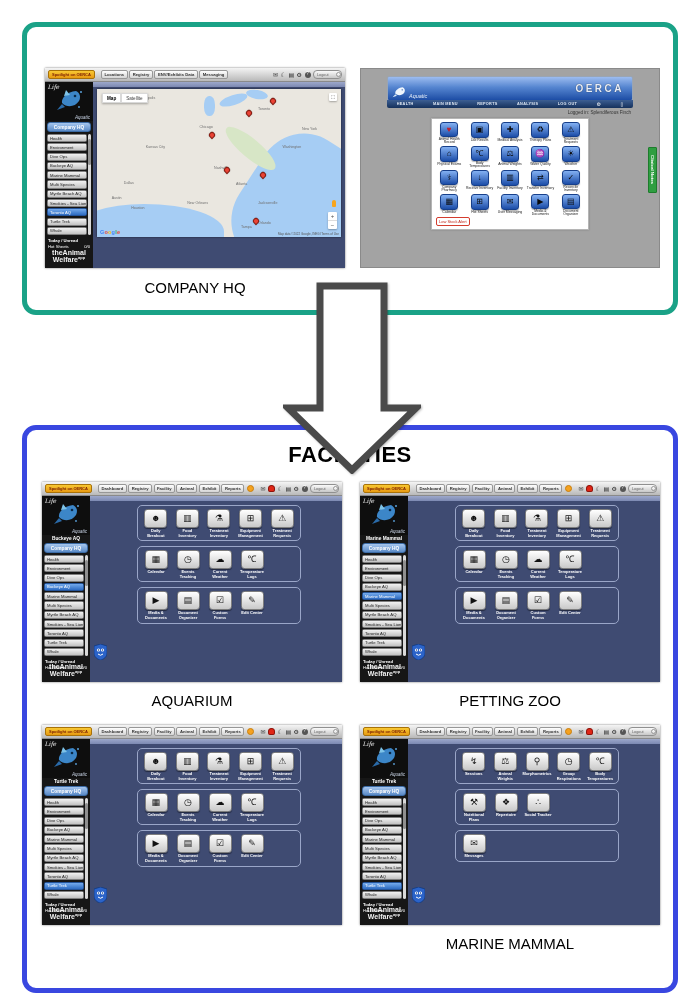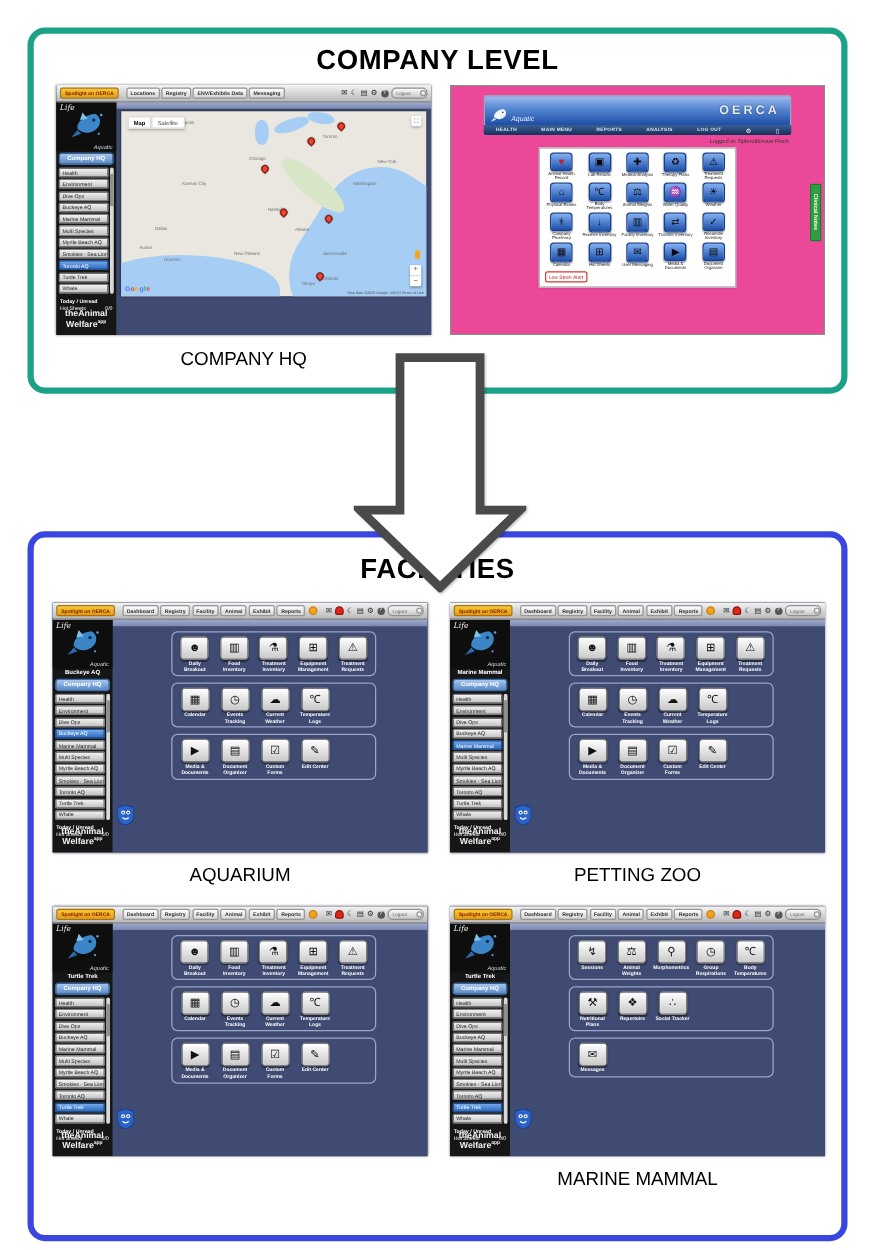--- a/index.html
+++ b/index.html
@@ -8,21 +8,21 @@
   #company-frame{left:22px;top:22px;width:646px;height:283px;border:5px solid #1aa287;}
   #facilities-frame{left:22px;top:425px;width:646px;height:558px;border:5px solid #3947e0;}
   .section-title{position:absolute;left:0;width:100%;text-align:center;font-size:22px;font-weight:bold;color:#000;letter-spacing:.5px;}
   #company-frame .section-title{top:8px;}
   #facilities-frame .section-title{top:12px;}
   .caption{position:absolute;width:300px;text-align:center;font-size:15px;color:#000;}
   #hq-caption{left:18px;top:252px;}
   #health-caption{left:333px;top:252px;}
   .shot{position:absolute;width:300px;height:200px;background:#3f4b72;box-shadow:0 0 2px rgba(0,0,0,.55);overflow:hidden;box-sizing:border-box;}
   #hq-shot{left:18px;top:41px;}
-  .health{left:333px;top:41px;background:#ec4899;border:1px solid #8a8a8a;box-shadow:none;}
+  .health{left:333px;top:41px;background:#a3a3a3;border:1px solid #8a8a8a;box-shadow:none;}
   
   .tbar{position:absolute;top:0;left:0;right:0;height:13px;background:linear-gradient(#f4f4f4,#b9b9b9);display:flex;align-items:center;padding:0 3px;gap:2px;border-bottom:1px solid #8a8a8a;z-index:6;}
   .spot{background:linear-gradient(#f8c832,#e89a12);border:1px solid #a87208;border-radius:2px;color:#7a1d00;font-size:4px;font-weight:bold;padding:1px 3px;white-space:nowrap;}
   .tmenu{display:flex;gap:1.5px;align-items:center;margin-left:4px;}
   .tbtn{background:linear-gradient(#fefefe,#d5d5d5);border:1px solid #979797;border-radius:2px;color:#333;font-size:4.2px;font-weight:bold;padding:1px 2.5px;white-space:nowrap;}
   .warn-dot{width:5px;height:5px;border-radius:50%;background:#f5a21f;border:1px solid #c87f10;margin-left:1px;}
   .tics{margin-left:auto;display:flex;align-items:center;gap:2.5px;}
   .tic{font-size:6px;color:#2a2a2a;line-height:1;}
   .qic{width:6px;height:6px;border-radius:50%;background:#555;color:#fff;font-size:4.5px;display:flex;align-items:center;justify-content:center;}
   .bell{width:5px;height:5.5px;background:#e02616;border:1px solid #8e130b;border-radius:50% 50% 2px 2px;}
@@ -95,21 +95,20 @@
   .clintab{position:absolute;right:2px;top:78px;width:9px;height:46px;background:#2f9e41;border:1px solid #1d7c2c;color:#fff;font-size:4.4px;font-weight:bold;writing-mode:vertical-rl;display:flex;align-items:center;justify-content:center;border-radius:1px;box-sizing:border-box;}
   
   #arrow{position:absolute;left:283px;top:282px;width:138px;height:192px;z-index:10;filter:drop-shadow(1px 1px 1px rgba(0,0,0,.25));}
 </style>
 </head>
 <body>
 
 <div class="canvas">
 
   <div class="frame" id="company-frame">
-    <div class="section-title">COMPANY LEVEL</div>
     <div class="shot" id="hq-shot">
         <div class="tbar">
           <div class="spot">Spotlight on OERCA</div>
           <div class="tmenu">
             <div class="tbtn">Locations</div>
             <div class="tbtn">Registry</div>
             <div class="tbtn">ENV/Exhibits Data</div>
             <div class="tbtn">Messaging</div>
           </div>
           <div class="tics">

